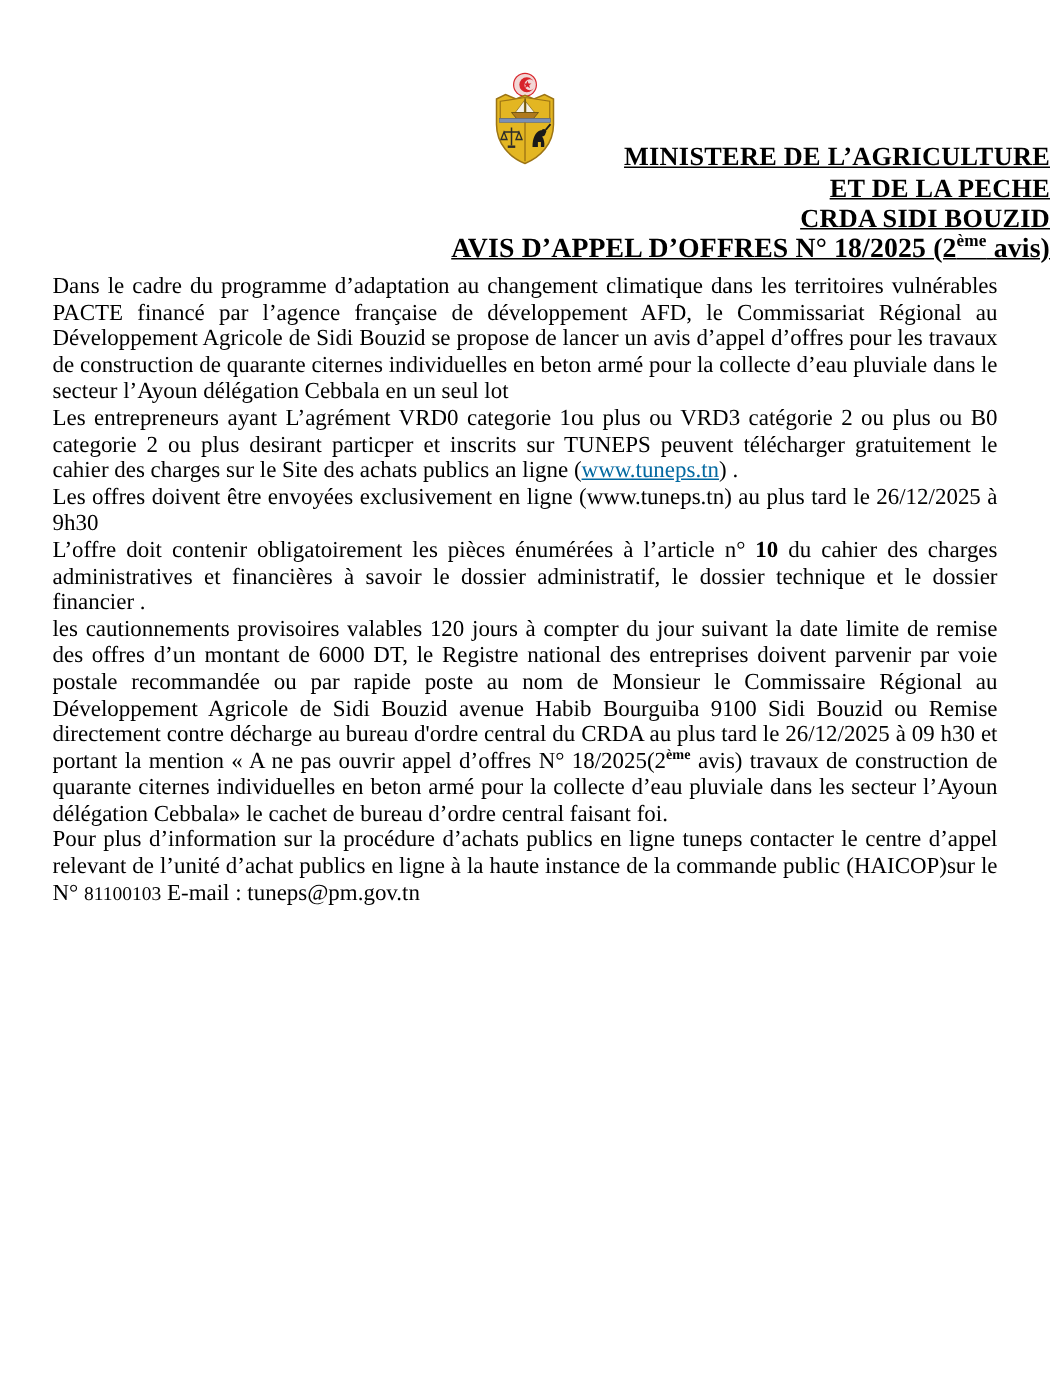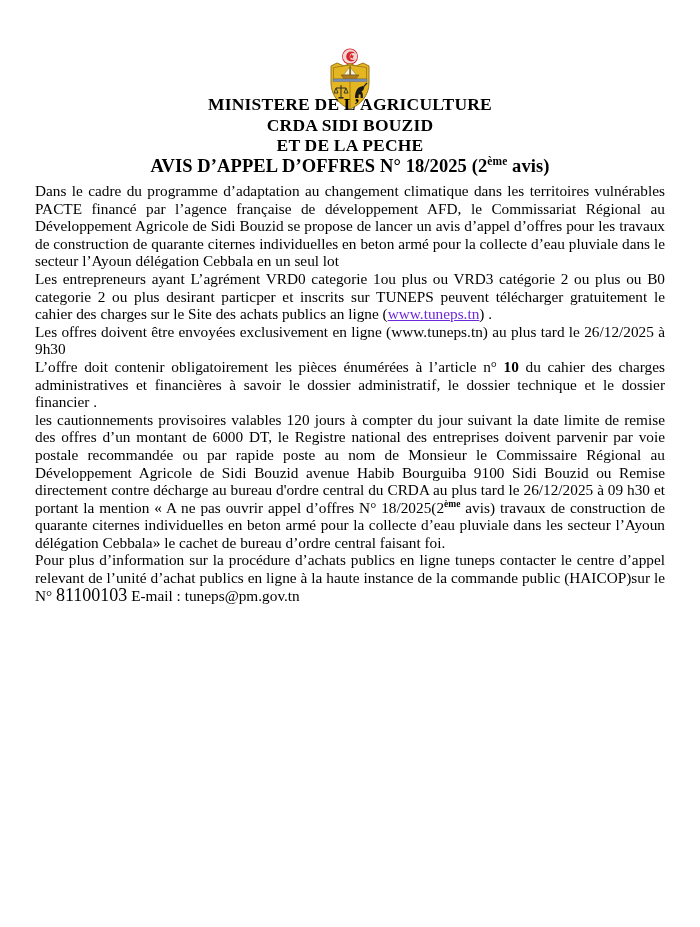--- a/index.html
+++ b/index.html
@@ -34,26 +34,27 @@
   }
   .emblem {
     display: inline-block;
     width: 52px;
     height: 62px;
     line-height: 0;
   }
 
   
   .title-block {
-    text-align: center;
+    text-align: right;
     margin-top: 22px;
     font-weight: bold;
     font-size: 17.5px;
     line-height: 20.5px;
     letter-spacing: 0.2px;
+    text-decoration: underline;
   }
   .title-line {
     display: block;
     white-space: nowrap;
   }
   .title-line.big {
     font-size: 18.5px;
     letter-spacing: 0.1px;
   }
   sup.ord {
@@ -88,25 +89,25 @@
   .last-line-left {
     text-align: left;
   }
 
   b.bold {
     font-weight: bold;
     margin-top: 16px;
   }
 
   a.weblink {
-    color: #6d28d9;
+    color: #0369a1;
     text-decoration: underline;
   }
   .phone-big {
-    font-size: 18px;
+    font-size: 13px;
   }
 </style>
 </head>
 <body>
 
 <div class="page">
 
   <div class="emblem-wrap">
     <span class="emblem">
       <svg viewBox="0 0 52 62" width="52" height="62" xmlns="http://www.w3.org/2000/svg">
@@ -140,22 +141,22 @@
         <path d="M31 50 C31 44 33 40 36 39 C38 38.4 39.6 39.4 39.6 41 C39.6 42.4 38.4 43 37.4 43
                  C38.6 44.6 39.2 47 38.8 50 L36.6 50 L36.6 46.6 L34.6 46.6 L34.6 50 Z" fill="#191919"></path>
         <circle cx="38.6" cy="39.6" r="1.6" fill="#191919"></circle>
         <line x1="39.8" y1="38.6" x2="43" y2="34.8" stroke="#191919" stroke-width="1.2"></line>
       </svg>
     </span>
   </div>
 
   <div class="title-block">
     <span class="title-line">MINISTERE DE L’AGRICULTURE</span>
+    <span class="title-line">ET DE LA PECHE</span>
     <span class="title-line">CRDA SIDI BOUZID</span>
-    <span class="title-line">ET DE LA PECHE</span>
     <span class="title-line big"><span>AVIS D’APPEL D’OFFRES N° 18/2025 (2</span><sup class="ord">ème</sup><span> avis)</span></span>
   </div>
 
   <div class="body-block">
 
     <p class="p-indent">Dans le cadre du programme d’adaptation au changement climatique dans les territoires vulnérables PACTE financé par l’agence française de développement AFD, le Commissariat Régional au Développement Agricole de Sidi Bouzid se propose de lancer un avis d’appel d’offres pour les travaux de construction de quarante citernes individuelles en beton armé pour la collecte d’eau pluviale dans le secteur l’Ayoun délégation Cebbala en un seul lot</p>
 
     <p class="p-indent"><span>Les entrepreneurs ayant L’agrément VRD0 categorie 1ou plus ou VRD3 catégorie 2 ou plus ou B0 categorie 2  ou plus desirant particper et inscrits sur TUNEPS peuvent télécharger gratuitement le cahier des charges sur le Site des achats publics an ligne (</span><a class="weblink" href="#">www.tuneps.tn</a><span>) .</span></p>
 
     <p class="p-indent-sm">Les offres doivent être envoyées exclusivement en ligne (www.tuneps.tn) au plus tard le 26/12/2025 à 9h30</p>

